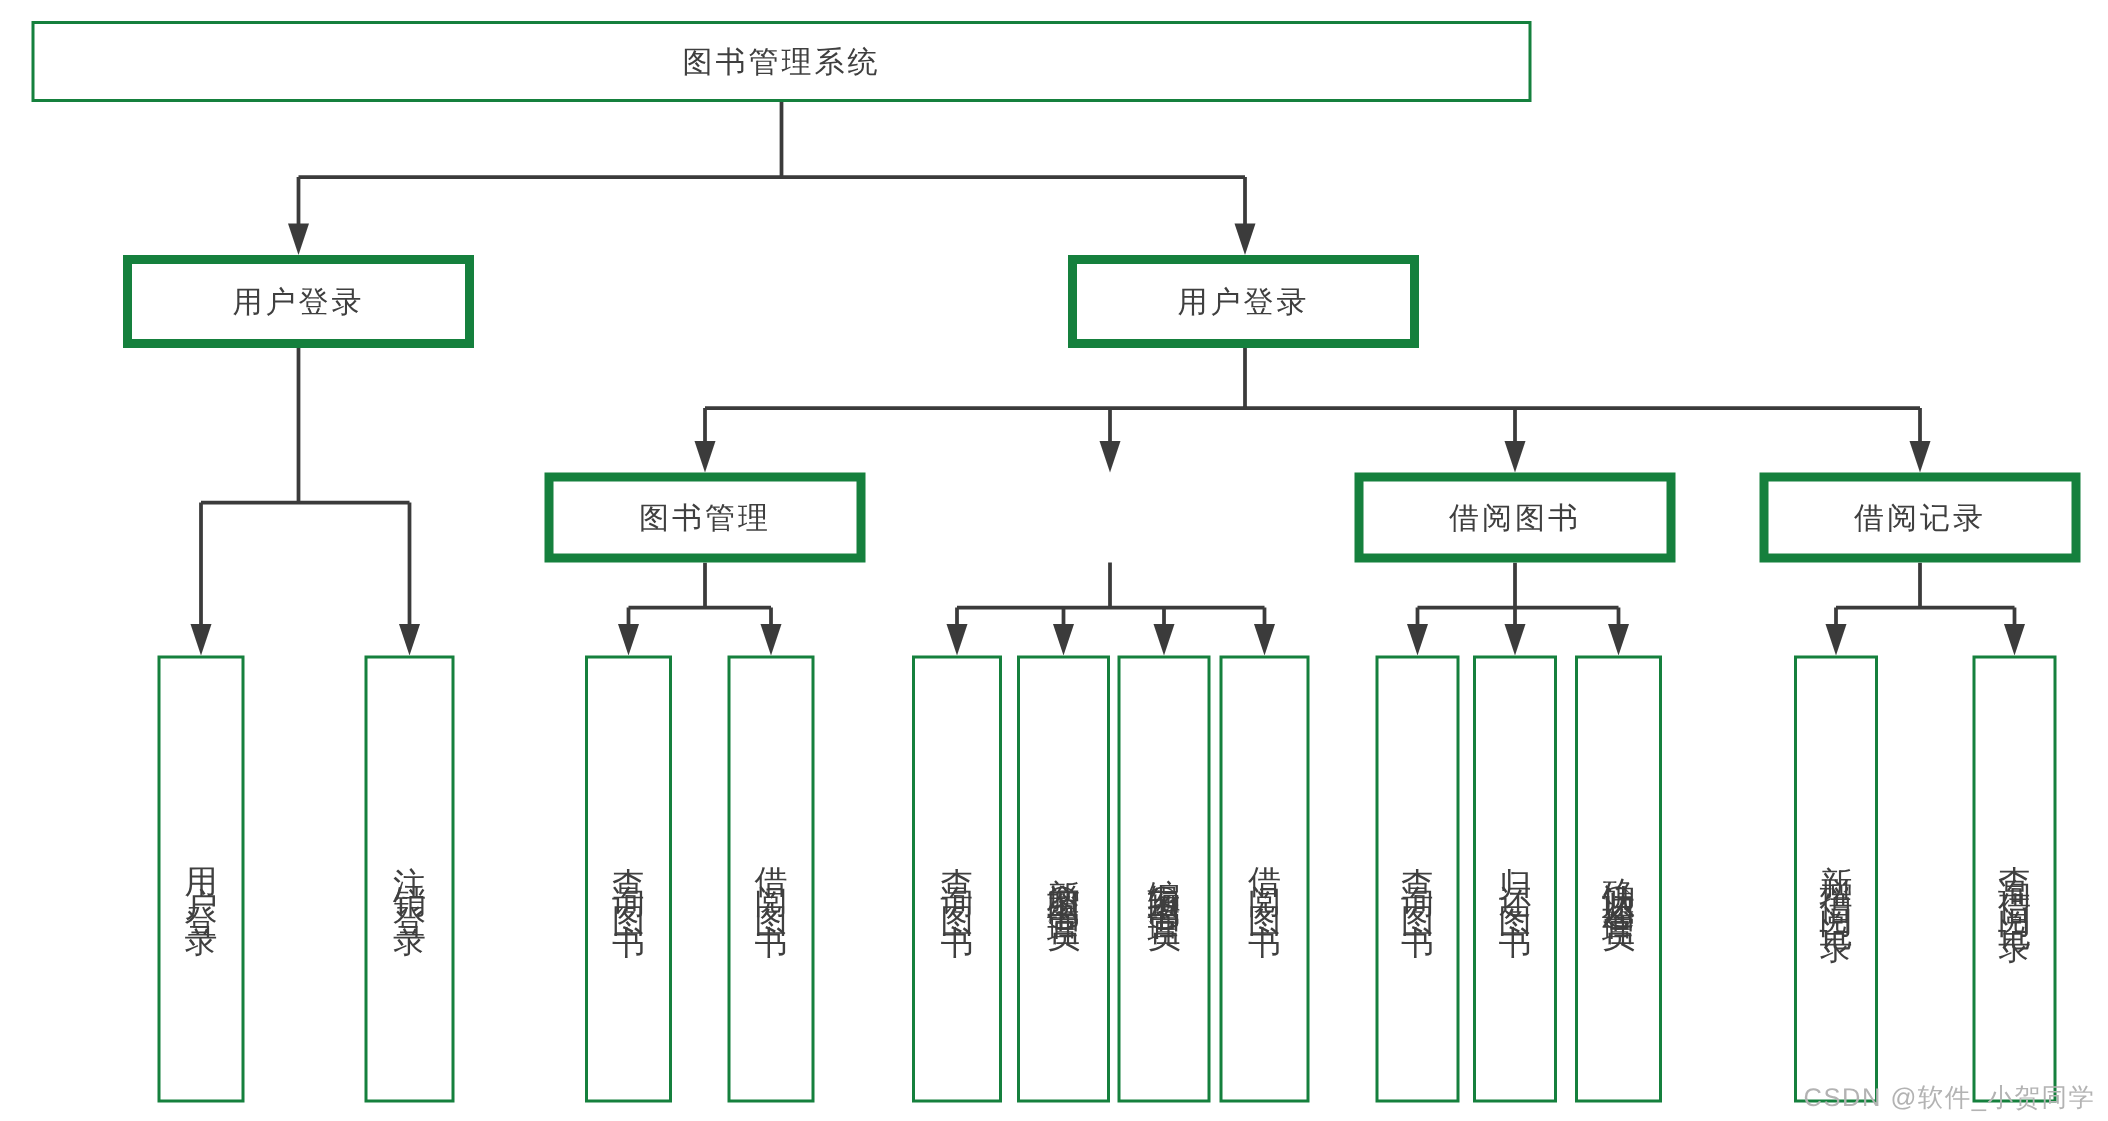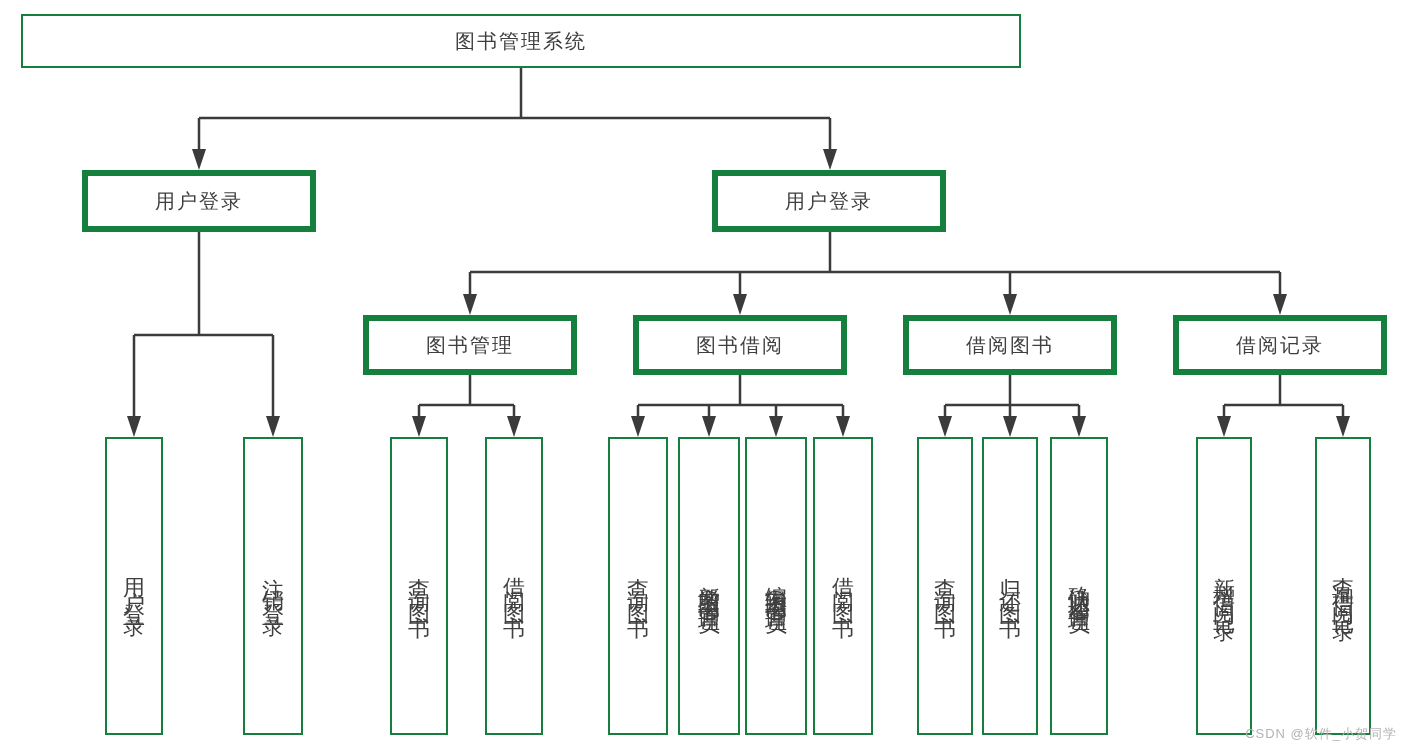--- a/index.html
+++ b/index.html
@@ -39,21 +39,21 @@
   }
   .len4 { letter-spacing: 13px; }
   .len6 { letter-spacing: 9px; }
   .len9 { letter-spacing: 4px; }
   .wire { stroke: #3b3b3b; stroke-width: 2.5; fill: none; }
   .head { fill: #3b3b3b; stroke: none; }
   #watermark {
     position: absolute;
     right: 8px;
     bottom: 4px;
-    font-size: 13px;
+    font-size: 17px;
     color: #b3b3b3;
     letter-spacing: 1px;
     z-index: 3;
     pointer-events: none;
   }
 </style>
 </head>
 <body>
 
 <div id="canvas">
@@ -115,23 +115,20 @@
   <div class="node hnode" style="left:82px; top:170px; width:234px; height:62px;">
     <span>用户登录</span>
   </div>
   <div class="node hnode" style="left:712px; top:170px; width:234px; height:62px;">
     <span>用户登录</span>
   </div>
 
   <div class="node hnode" style="left:363px; top:315px; width:214px; height:60px;">
     <span>图书管理</span>
   </div>
-  <div class="node hnode" style="left:633px; top:315px; width:214px; height:60px;">
-    <span>图书借阅</span>
-  </div>
   <div class="node hnode" style="left:903px; top:315px; width:214px; height:60px;">
     <span>借阅图书</span>
   </div>
   <div class="node hnode" style="left:1173px; top:315px; width:214px; height:60px;">
     <span>借阅记录</span>
   </div>
 
   <div class="node leaf" style="left:105px; top:437px; width:58px; height:298px;">
     <span class="vtext len4">用户登录</span>
   </div>

